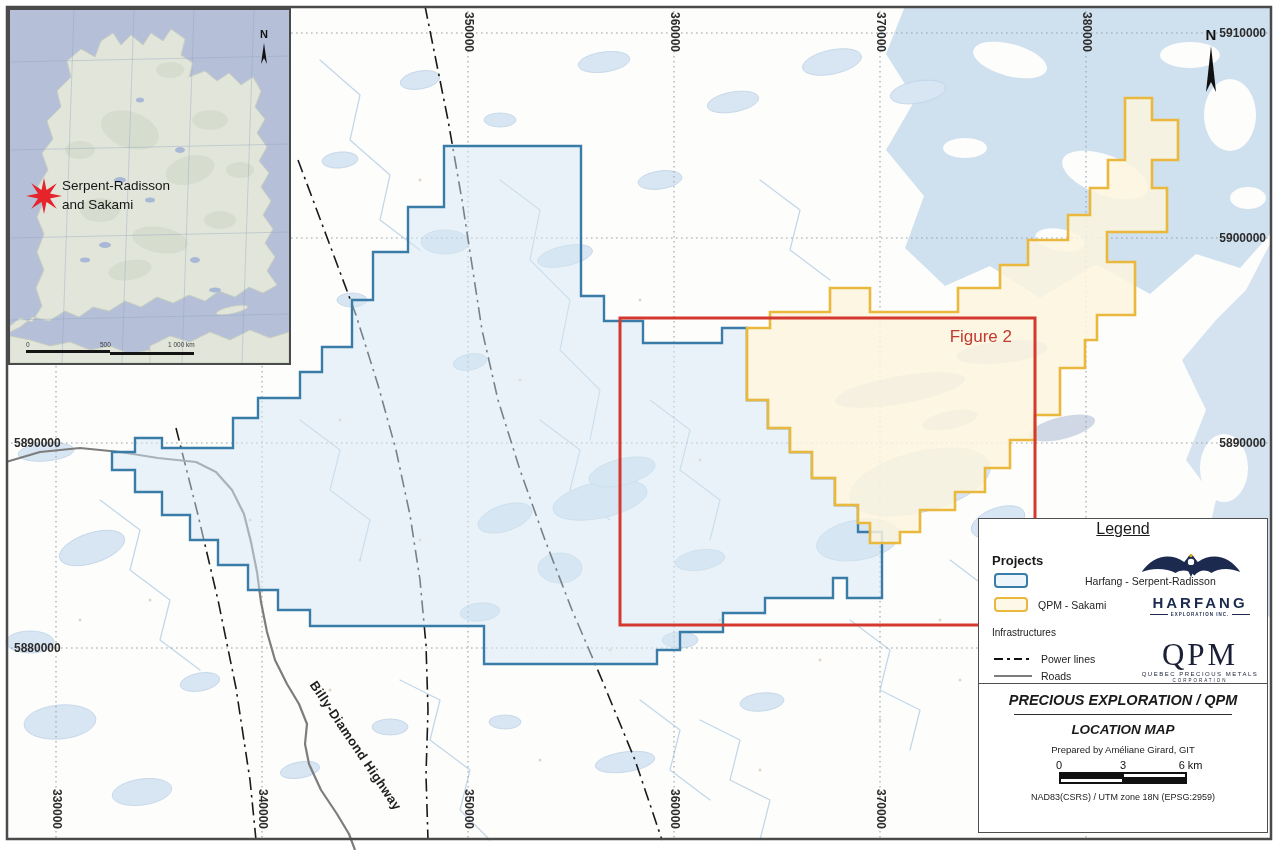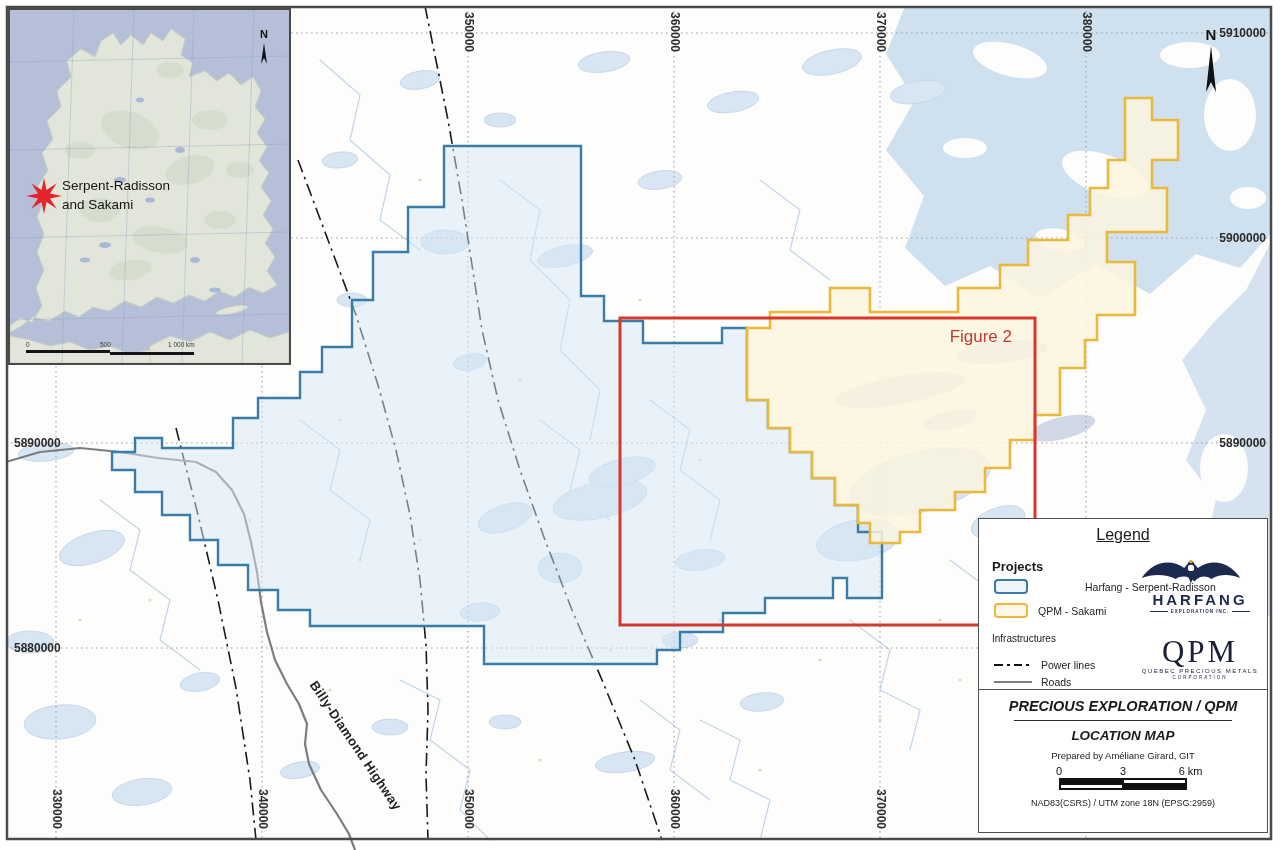--- a/index.html
+++ b/index.html
@@ -21,33 +21,33 @@
   .isl{position:absolute;top:0;}
   .isl0{left:6px;} .isl1{left:80px;} .isl2{left:148px;}
   .isb{position:absolute;height:3px;background:#141414;}
   .isb1{left:6px;top:9px;width:84px;}
   .isb2{left:90px;top:11px;width:84px;}
 
   
   .legend{position:absolute;left:978px;top:518px;width:290px;height:315px;background:#ffffff;
           border:1.5px solid #4f4f4f;box-sizing:border-box;color:#1a1a1a;}
   .lg-top{position:relative;height:163px;border-bottom:1.5px solid #4f4f4f;}
-  .lg-title{text-align:center;font-size:16px;margin-top:7px;text-decoration:underline;}
+  .lg-title{text-align:center;font-size:16px;margin-top:1px;text-decoration:underline;}
   .lg-h1{position:absolute;left:13px;top:33px;font-size:13px;font-weight:700;}
   .lg-h2{position:absolute;left:13px;top:107px;font-size:10px;font-weight:400;}
   .lg-item{position:absolute;display:flex;align-items:center;font-size:10.5px;color:#222;}
   .lg-item-1{left:15px;top:53px;gap:47px;} .lg-item-2{left:15px;top:77px;}
   .lg-item-3{left:15px;top:133px;} .lg-item-4{left:15px;top:150px;}
   .swatch{display:inline-block;width:34px;height:15px;border:2.2px solid #888;border-radius:4px;
           margin-right:10px;box-sizing:border-box;}
   .linesample{display:inline-block;width:38px;height:2.2px;margin-right:9px;}
   .dashdot{background:repeating-linear-gradient(90deg,#111 0 9px,transparent 9px 13px,#111 13px 15.5px,transparent 15.5px 19.5px);}
   .solid{background:#7d7d7d;}
   .lg-right{position:absolute;right:6px;top:30px;width:122px;text-align:center;}
-  .hf-name{font-size:15px;font-weight:700;color:#1b2a4e;letter-spacing:3px;margin-top:1px;}
+  .hf-name{font-size:15px;font-weight:700;color:#1b2a4e;letter-spacing:3px;margin-top:10px;}
   .hf-sub{display:flex;align-items:center;justify-content:center;font-size:4.5px;letter-spacing:1px;
           color:#1b2a4e;font-weight:700;margin-top:1px;}
   .hf-sub:before,.hf-sub:after{content:"";flex:0 0 18px;border-top:1px solid #1b2a4e;margin:0 3px;}
   .qpm-block{margin-top:23px;}
   .qpm-name{font-family:"Liberation Serif",serif;font-size:31px;line-height:30px;color:#1b2036;letter-spacing:3px;}
   .qpm-sub{font-size:6px;letter-spacing:1.5px;color:#1b2036;margin-top:1px;}
   .qpm-sub2{font-size:4.5px;letter-spacing:2px;color:#1b2036;margin-top:1px;}
   .lg-tb{position:relative;text-align:center;padding-top:8px;}
   .tb1{font-size:14.5px;font-weight:700;font-style:italic;}
   .tb-rule{width:218px;border-top:1.5px solid #2c2c2c;margin:6px auto 6px auto;}

